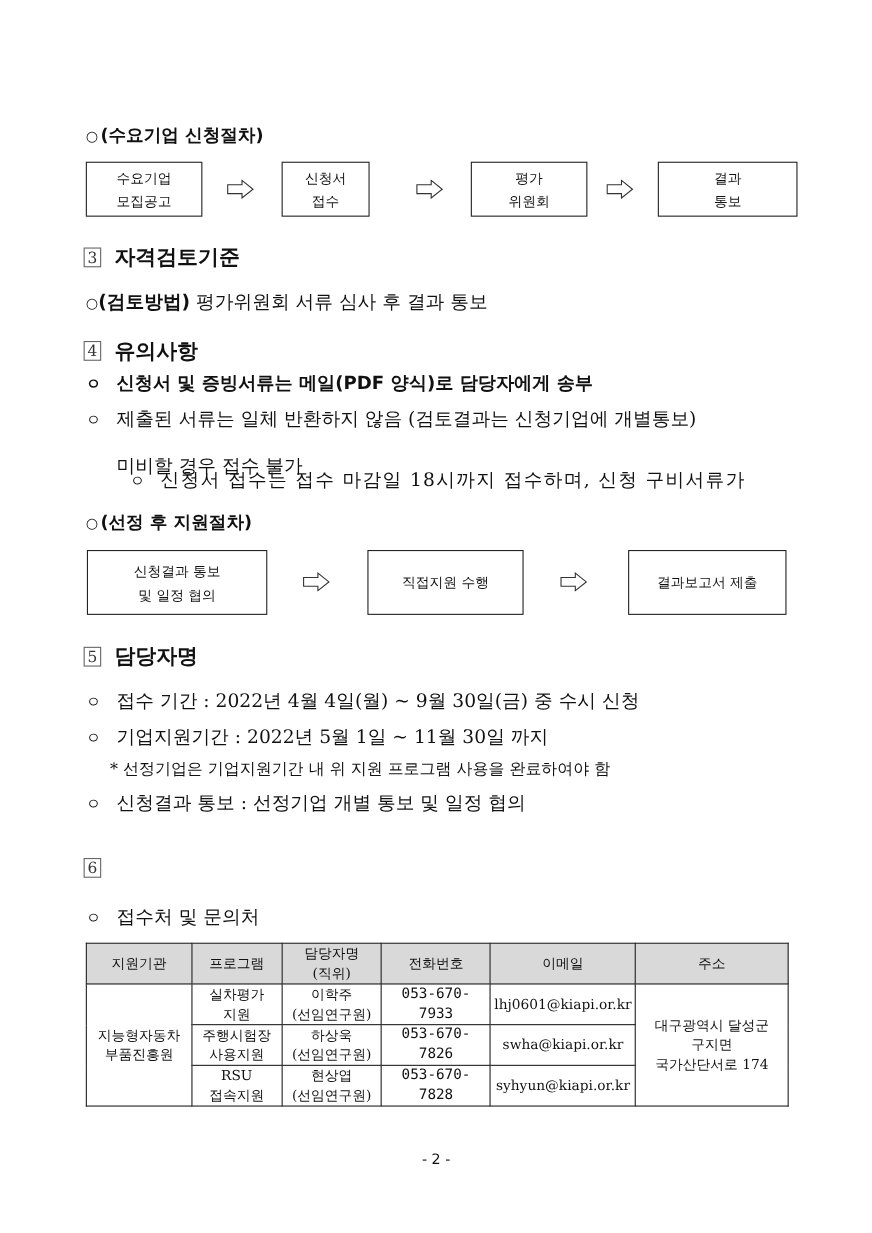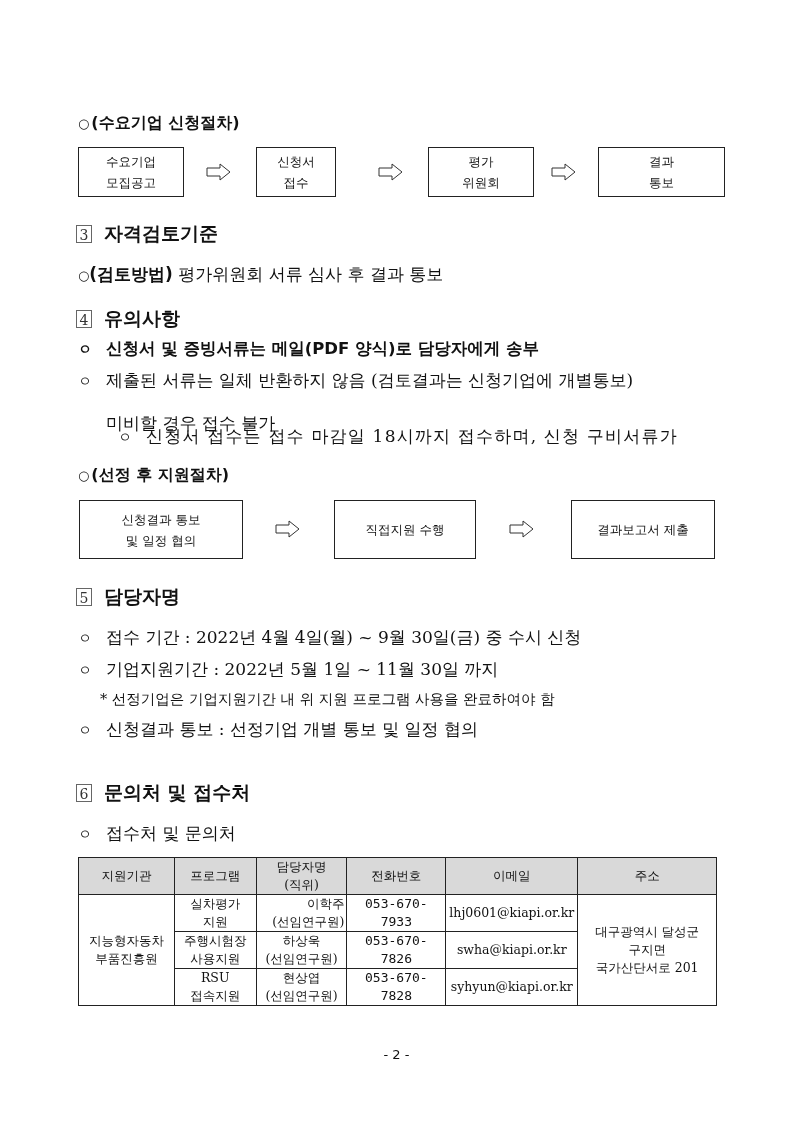--- a/index.html
+++ b/index.html
@@ -103,21 +103,20 @@
 <div class="line" style="top:658px;">
   <span class="bullet">ㅇ</span><span>기업지원기간 : 2022년 5월 1일 ~ 11월 30일 까지</span>
 </div>
 <div class="note" style="top:690px;">* 선정기업은 기업지원기간 내 위 지원 프로그램 사용을 완료하여야 함</div>
 <div class="line" style="top:718px;">
   <span class="bullet">ㅇ</span><span>신청결과 통보 : 선정기업 개별 통보 및 일정 협의</span>
 </div>
 
 <div class="sec-head" style="top:780px;">
   <span class="sec-num">6</span>
-  <span>문의처 및 접수처</span>
 </div>
 <div class="line" style="top:822px;">
   <span class="bullet">ㅇ</span><span>접수처 및 문의처</span>
 </div>
 
 <table class="contact">
   <colgroup>
     <col style="width:96px">
       <col style="width:82px">
       <col style="width:91px">
@@ -135,27 +134,27 @@
       <th>이메일</th>
       <th>주소</th>
     </tr>
   </thead>
   <tbody>
     <tr>
       <td rowspan="3" style="white-space:pre-line;">지능형자동차
 부품진흥원</td>
       <td style="white-space:pre-line;">실차평가
 지원</td>
-      <td style="white-space:pre-line;text-align:right;">이학주
+      <td style="white-space:pre-line;">이학주
 (선임연구원)</td>
       <td class="mono">053-670-7933</td>
       <td>lhj0601@kiapi.or.kr</td>
       <td rowspan="3" style="white-space:pre-line;">대구광역시 달성군
 구지면
-국가산단서로 201</td>
+국가산단서로 174</td>
     </tr>
     <tr>
       <td style="white-space:pre-line;">주행시험장
 사용지원</td>
       <td style="white-space:pre-line;">하상욱
 (선임연구원)</td>
       <td class="mono">053-670-7826</td>
       <td>swha@kiapi.or.kr</td>
     </tr>
     <tr>

